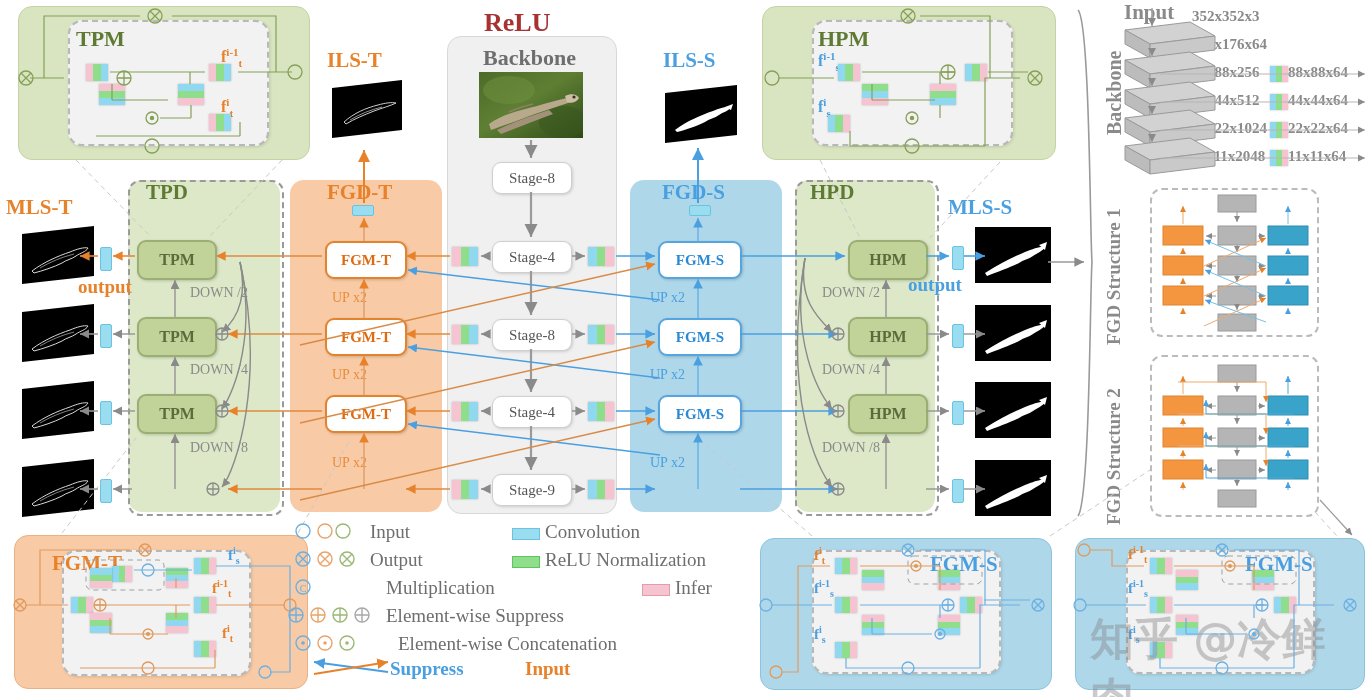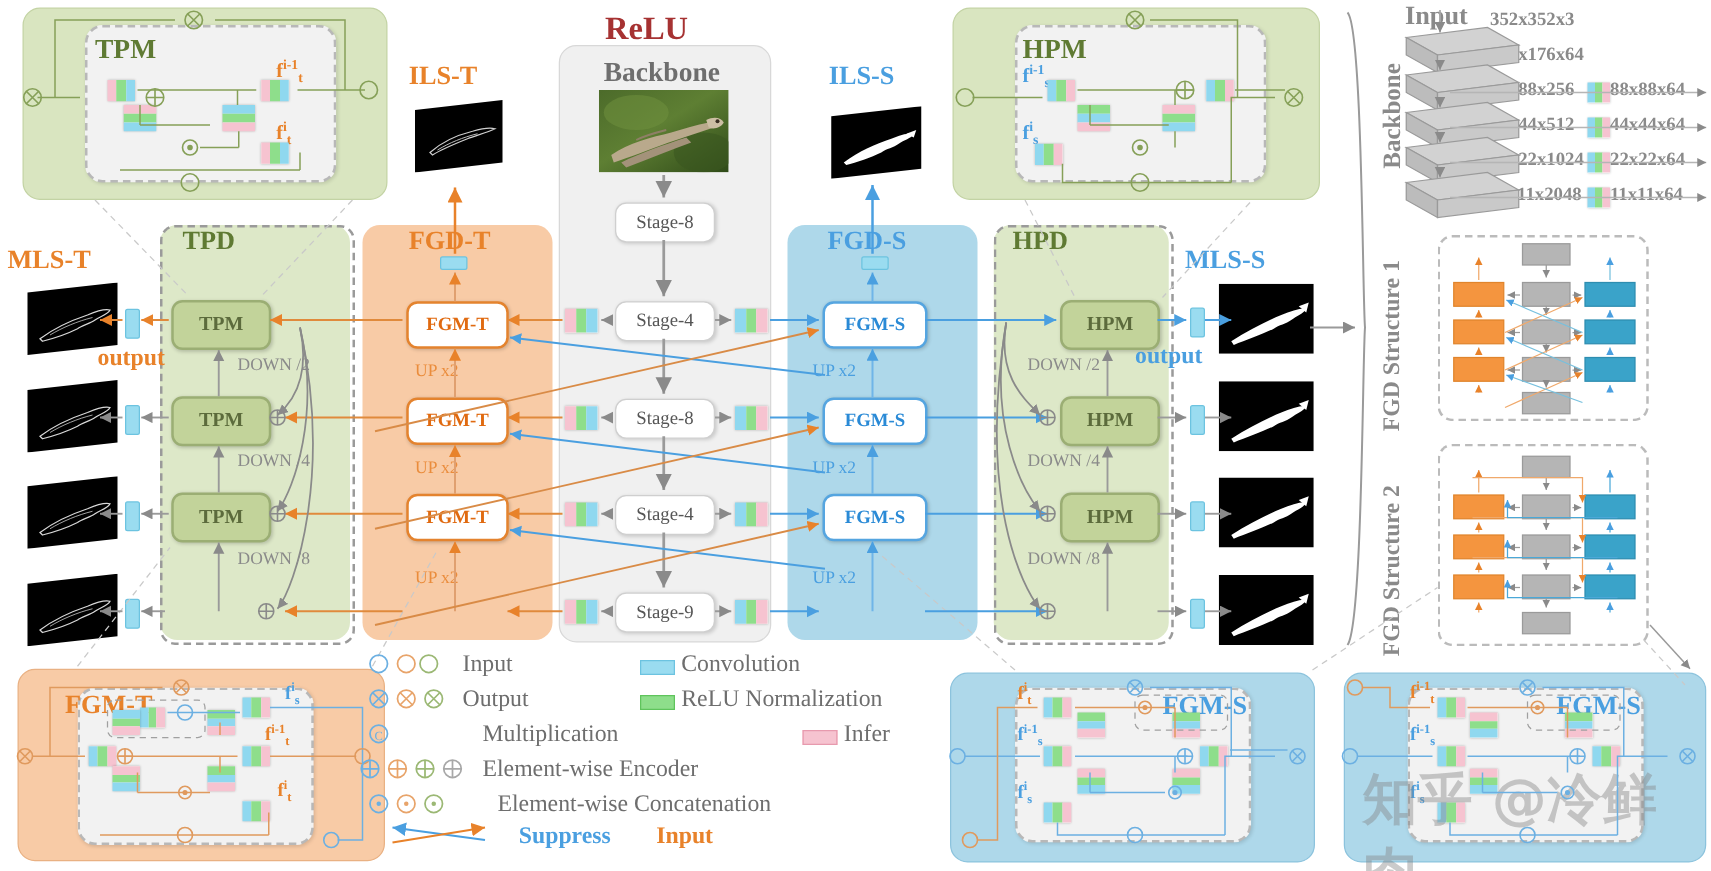--- a/index.html
+++ b/index.html
@@ -480,26 +480,26 @@
   </div>
 <div class="cbr" style="left:1252px;top:570px;width:22px;height:20px;flex-direction:column;">
     <i class="c-bn" style="width:100%;height:33.3%"></i>
     <i class="c-conv" style="width:100%;height:33.3%"></i>
     <i class="c-relu" style="width:100%;height:33.4%"></i>
   </div>
 
 <div class="legend-txt" style="left:370px;top:521px;font-size:19px;">Input</div>
 <div class="legend-txt" style="left:370px;top:549px;font-size:19px;">Output</div>
 <div class="legend-txt" style="left:386px;top:577px;font-size:19px;">Multiplication</div>
-<div class="legend-txt" style="left:386px;top:605px;font-size:19px;">Element-wise Encoder</div>
+<div class="legend-txt" style="left:386px;top:605px;font-size:19px;">Element-wise Suppress</div>
 <div class="legend-txt" style="left:398px;top:633px;font-size:19px;">Element-wise Concatenation</div>
 <div class="legend-txt" style="left:545px;top:521px;font-size:19px;">Convolution</div>
 <div class="legend-txt" style="left:545px;top:549px;font-size:19px;">ReLU Normalization</div>
 <div class="legend-txt" style="left:675px;top:577px;font-size:19px;">Infer</div>
-<div class="lbl t-blue" style="left:415px;top:658px;font-size:19px;">Suppress</div>
+<div class="lbl t-blue" style="left:390px;top:658px;font-size:19px;">Suppress</div>
 <div class="lbl t-orange" style="left:525px;top:658px;font-size:19px;">Input</div>
 <div class="abs" style="left:512px;top:528px;width:26px;height:10px;background:#9adcf0;border:1px solid #6cc3e0;"></div>
 <div class="abs" style="left:512px;top:556px;width:26px;height:10px;background:#8ede8b;border:1px solid #5fc45c;"></div>
 <div class="abs" style="left:642px;top:584px;width:26px;height:10px;background:#f6c3d0;border:1px solid #e79aae;"></div>
 
 <div class="wm" style="left:1090px;top:610px;font-size:44px;">知乎 @冷鲜肉</div>
 
 <svg class="overlay">
   <defs>
     <marker id="ag" markerWidth="7" markerHeight="7" refX="6" refY="3" orient="auto">

